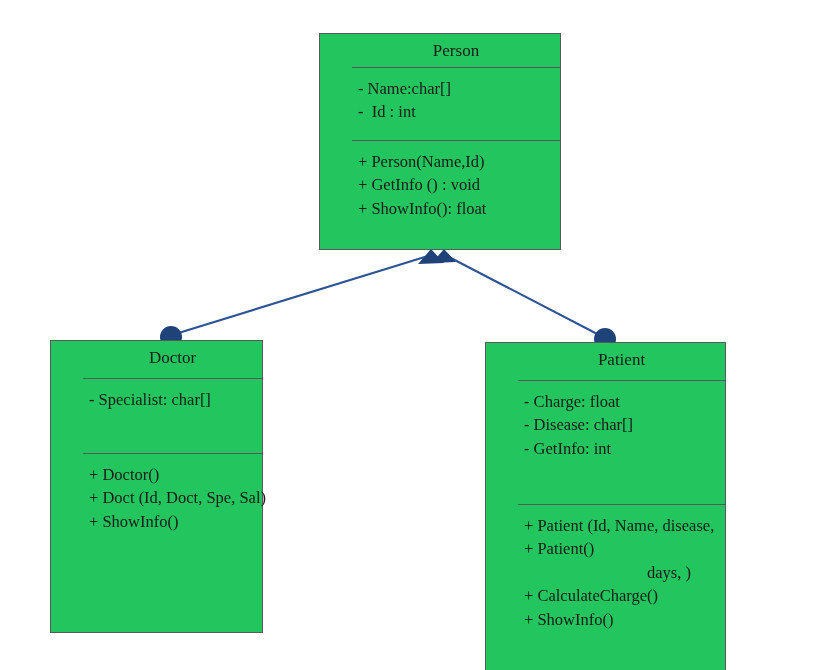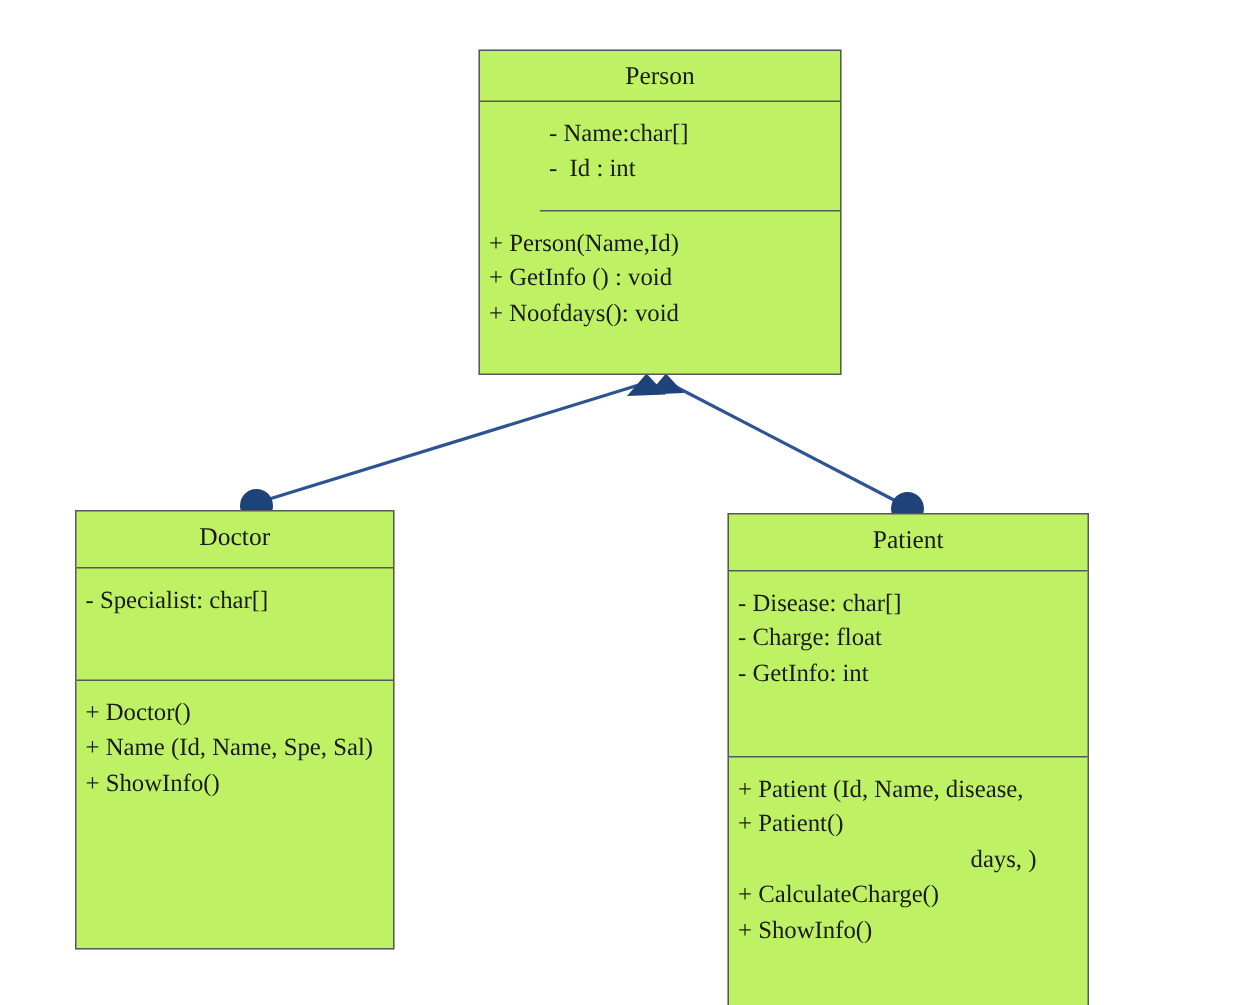--- a/index.html
+++ b/index.html
@@ -24,24 +24,25 @@
     position: absolute;
     left: 0;
     top: 0;
     width: 832px;
     height: 670px;
     pointer-events: none;
   }
   .uml-class {
     position: absolute;
     box-sizing: border-box;
-    background: #bef264;
+    background: #22c55e;
     border: 1px solid #58595b;
     display: flex;
     flex-direction: column;
+    padding-left: 32px;
   }
   .class-title {
     box-sizing: border-box;
     border-bottom: 1px solid #58595b;
     text-align: center;
     font-size: 17px;
     color: #1a1a1a;
     line-height: 1.2;
     padding-top: 7px;
   }
@@ -63,21 +64,21 @@
     padding-right: 34px;
   }
   
   #class-person {
     left: 319px;
     top: 33px;
     width: 242px;
     height: 217px;
   }
   #class-person .class-title { height: 34px; }
-  #class-person .compartment.attributes { height: 73px; margin-left: 40px; }
+  #class-person .compartment.attributes { height: 73px; }
   
   #class-doctor {
     left: 50px;
     top: 340px;
     width: 213px;
     height: 293px;
   }
   #class-doctor .class-title { height: 38px; }
   #class-doctor .compartment.attributes { height: 75px; }
   
@@ -110,41 +111,41 @@
 
   <div class="uml-class" id="class-person">
     <div class="class-title">Person</div>
     <div class="compartment attributes">
       <div class="member">- Name:char[]</div>
       <div class="member">-  Id : int</div>
     </div>
     <div class="compartment methods">
       <div class="member">+ Person(Name,Id)</div>
       <div class="member">+ GetInfo () : void</div>
-      <div class="member">+ Noofdays(): void</div>
+      <div class="member">+ ShowInfo(): float</div>
     </div>
   </div>
 
   <div class="uml-class" id="class-doctor">
     <div class="class-title">Doctor</div>
     <div class="compartment attributes">
       <div class="member">- Specialist: char[]</div>
     </div>
     <div class="compartment methods">
       <div class="member">+ Doctor()</div>
-      <div class="member">+ Name (Id, Name, Spe, Sal)</div>
+      <div class="member">+ Doct (Id, Doct, Spe, Sal)</div>
       <div class="member">+ ShowInfo()</div>
     </div>
   </div>
 
   <div class="uml-class" id="class-patient">
     <div class="class-title">Patient</div>
     <div class="compartment attributes">
+      <div class="member">- Charge: float</div>
       <div class="member">- Disease: char[]</div>
-      <div class="member">- Charge: float</div>
       <div class="member">- GetInfo: int</div>
     </div>
     <div class="compartment methods">
       <div class="member">+ Patient (Id, Name, disease,</div>
       <div class="member">+ Patient()</div>
       <div class="member wrapped-cont">days, )</div>
       <div class="member">+ CalculateCharge()</div>
       <div class="member">+ ShowInfo()</div>
     </div>
   </div>

